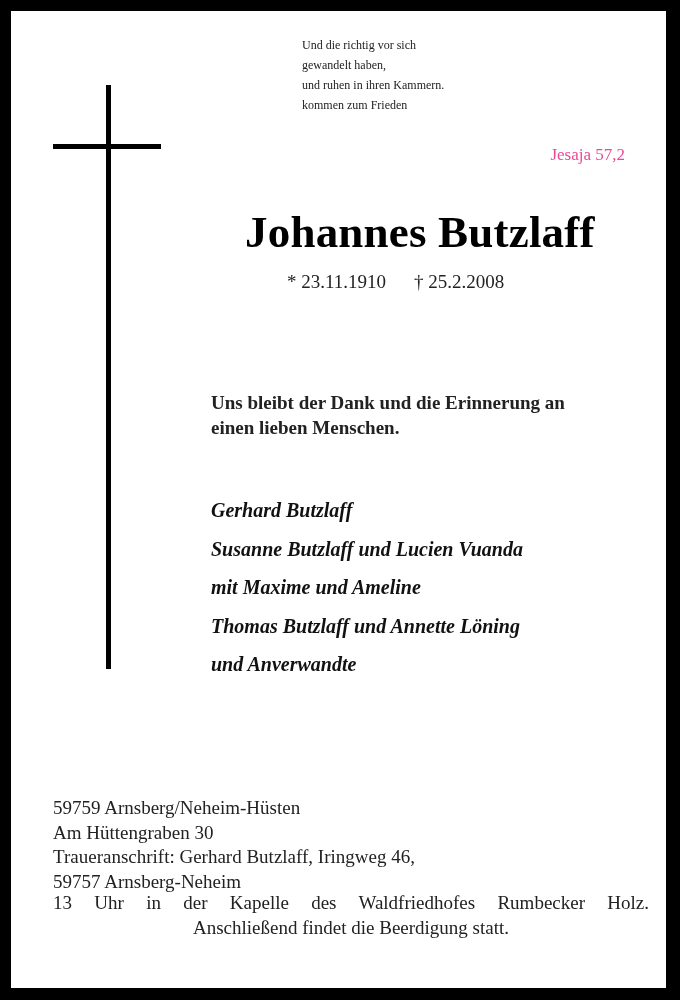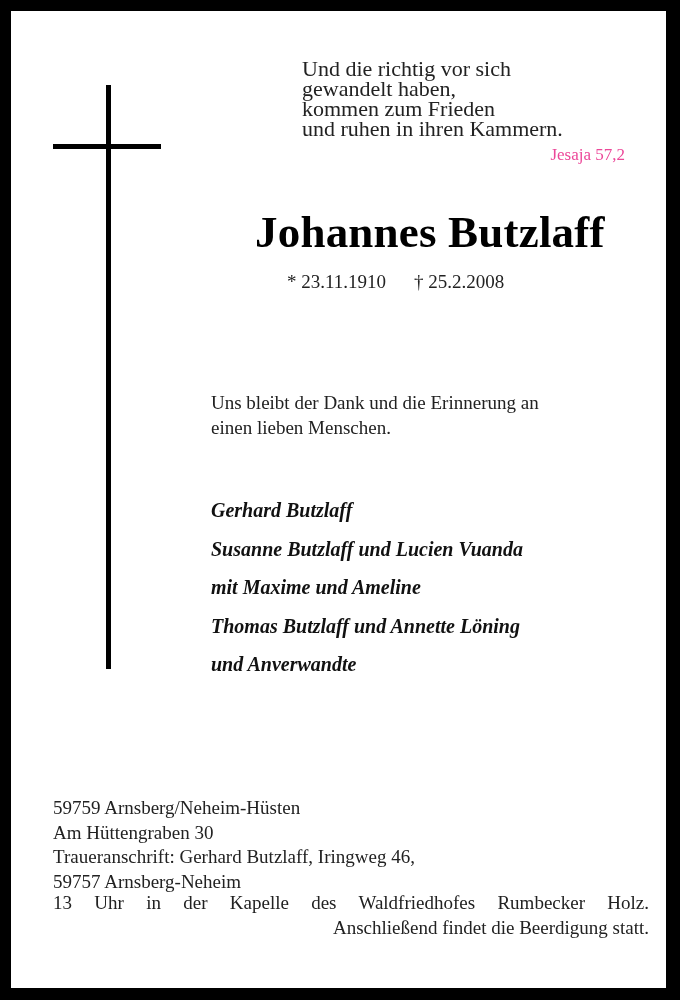--- a/index.html
+++ b/index.html
@@ -6,46 +6,46 @@
     body { width: 680px; height: 1000px; position: relative; overflow: hidden; }
     .frame {
       position: absolute; left: 0; top: 0; width: 680px; height: 1000px;
       box-sizing: border-box; background: #ffffff;
       border-top: 11px solid #000; border-left: 11px solid #000;
       border-right: 14px solid #000; border-bottom: 12px solid #000;
     }
     .serif { font-family: "Liberation Serif", "DejaVu Serif", serif; color: #1a1a1a; }
     .cross-v { position: absolute; left: 95px; top: 74px; width: 5px; height: 584px; background: #000; }
     .cross-h { position: absolute; left: 42px; top: 133px; width: 108px; height: 5px; background: #000; }
-    .verse { position: absolute; left: 291px; top: 48px; font-size: 22px; line-height: 20px; color: #222; }
+    .verse { position: absolute; left: 291px; top: 24px; font-size: 12px; line-height: 20px; color: #222; }
     .verse-ref { position: absolute; right: 41px; top: 134px; font-size: 17px; line-height: 20px; color: #ec4899; }
-    .name { position: absolute; left: 244px; top: 193px; font-size: 45px; font-weight: bold; line-height: 56px; color: #000; letter-spacing: 0.2px; }
+    .name { position: absolute; left: 234px; top: 193px; font-size: 45px; font-weight: bold; line-height: 56px; color: #000; letter-spacing: 0.2px; }
     .dates { position: absolute; left: 276px; top: 259px; font-size: 19px; line-height: 24px; color: #222; white-space: pre; }
     .dates .gap { display: inline-block; width: 28px; }
-    .thanks { position: absolute; left: 200px; top: 379px; font-size: 19px; line-height: 25px; color: #222; }
+    .thanks { position: absolute; left: 200px; top: 379px; font-size: 19px; line-height: 25px; color: #222; font-weight: bold; }
     .family { position: absolute; left: 200px; top: 480px; font-size: 20px; font-weight: bold; line-height: 38.5px; color: #111; font-style: italic; }
     .address { position: absolute; left: 42px; top: 738px; font-size: 19px; line-height: 24.5px; color: #222; margin-top: 47px; }
     .service { position: absolute; left: 42px; top: 880px; width: 596px; font-size: 19px; line-height: 24.5px; color: #222; text-align: justify; }
     .line { display: block; white-space: nowrap; }
     .jline { display: block; text-align: justify; text-align-last: justify; }
-    .lastline { display: block; text-align: right; }
+    .lastline { display: block; text-align: center; }
   </style>
 </head>
 <body>
 
 <div class="frame serif">
 
   <div class="cross-v"></div>
   <div class="cross-h"></div>
 
   <div class="verse">
     <span class="line">Und die richtig vor sich</span>
     <span class="line">gewandelt haben,</span>
+    <span class="line">und ruhen in ihren Kammern.</span>
     <span class="line">kommen zum Frieden</span>
-    <span class="line">und ruhen in ihren Kammern.</span>
   </div>
   <div class="verse-ref">Jesaja 57,2</div>
 
   <div class="name">Johannes Butzlaff</div>
 
   <div class="dates"><span>* 23.11.1910</span><span class="gap"></span><span>† 25.2.2008</span></div>
 
   <div class="thanks">
     <span class="line">Uns bleibt der Dank und die Erinnerung an</span>
     <span class="line">einen lieben Menschen.</span>

